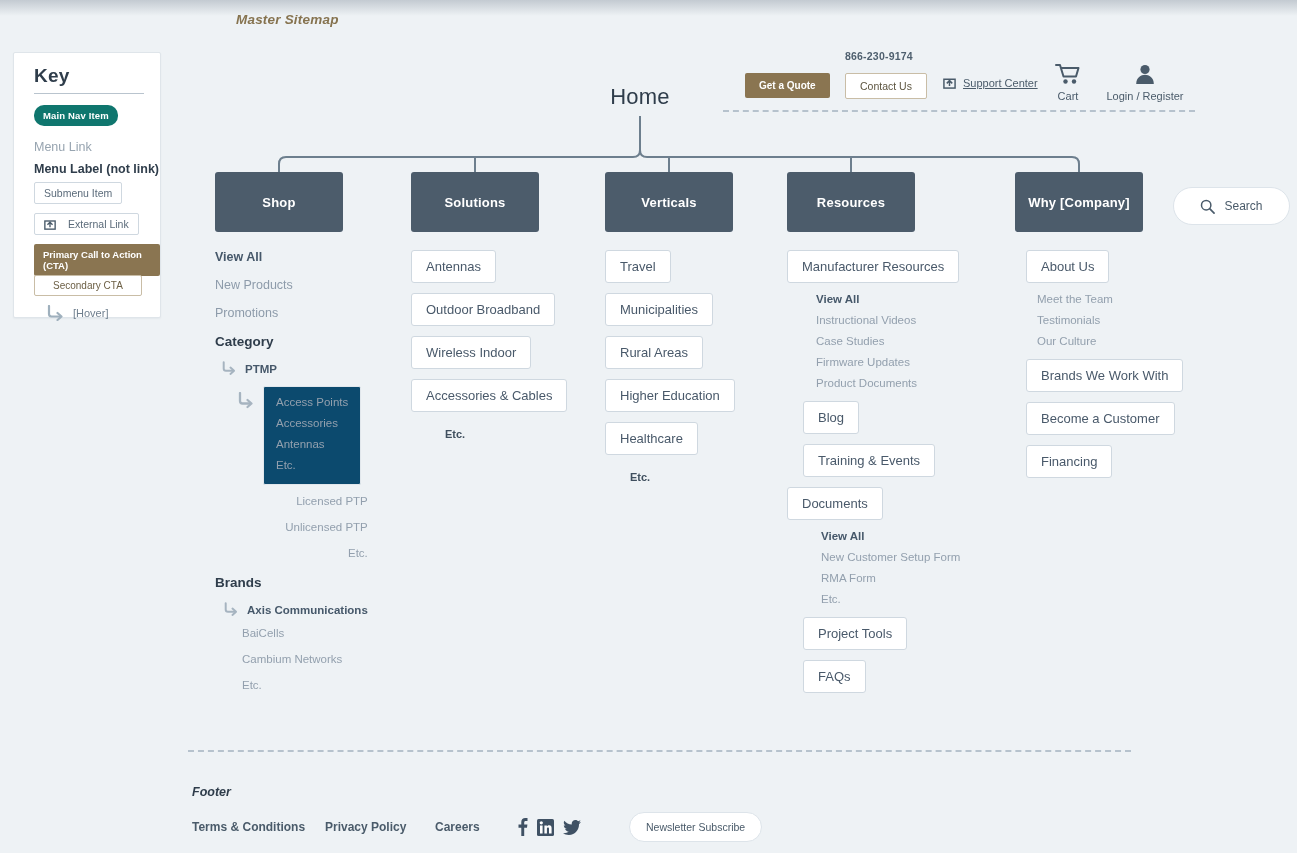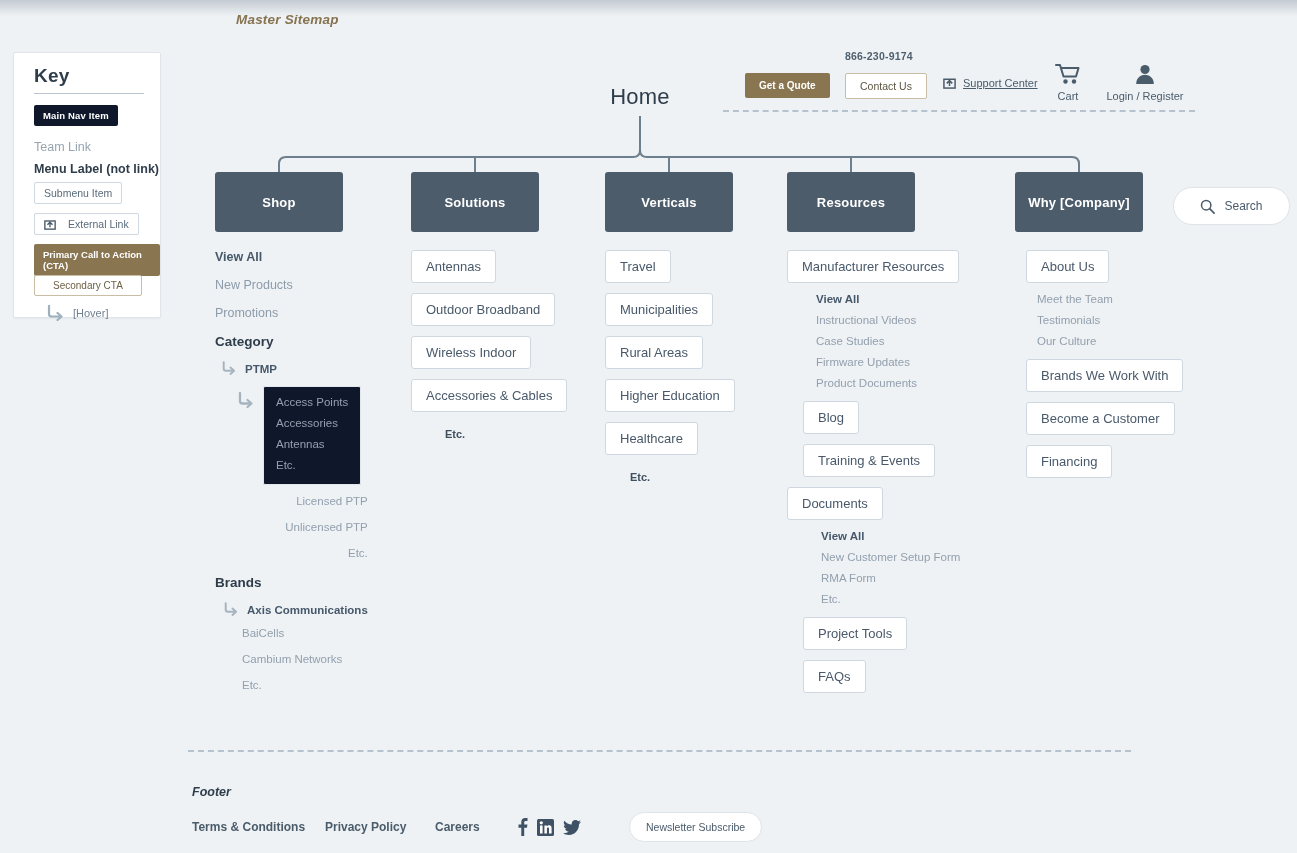--- a/index.html
+++ b/index.html
@@ -34,22 +34,22 @@
   }
   #key-panel .key-title{
     position:absolute; left:20px; top:12px; font-size:19px;
     font-weight:bold; color:#2f3d4b; letter-spacing:.2px;
   }
   #key-panel .key-rule{
     position:absolute; left:20px; top:40px; width:110px; height:1px; background:#b9c4ce;
   }
   .key-row{ position:absolute; left:20px; }
   .chip-mainnav{
-    display:inline-block; background:#0f172a; color:#ffffff;
-    font-size:9.5px; font-weight:bold; padding:5px 9px; border-radius:2px;
+    display:inline-block; background:#0f766e; color:#ffffff;
+    font-size:9.5px; font-weight:bold; padding:5px 9px; border-radius:10px;
     letter-spacing:.15px;
   }
   .key-menulink{ font-size:12.5px; color:#97a4b0; }
   .key-menulabel{ font-size:12.5px; color:#2f3d4b; font-weight:bold; }
   .chip-sub{
     display:inline-block; background:#ffffff; border:1px solid #cfd8e0;
     border-radius:2px; font-size:10.5px; color:#5b6b7a; padding:4px 9px;
   }
   .chip-ext{
     display:inline-flex; align-items:center; gap:12px;
@@ -126,21 +126,21 @@
   .lnk{ display:block; font-size:12.5px; color:#8d9baa; margin-bottom:14px; }
   .lbl-bold{ display:block; font-size:13.5px; font-weight:bold; color:#2f3d4b; margin-bottom:12px; }
   .sub-lnk-bold{ display:block; font-size:11.5px; font-weight:bold; color:#46586a; margin-bottom:9px; }
   .sub-lnk{ display:block; font-size:11.5px; color:#93a0ae; margin-bottom:9px; }
   .etc-b{ font-size:11px; font-weight:bold; color:#3f4f5e; }
 
   .hov-row{ display:flex; align-items:flex-start; gap:6px; margin-bottom:10px; }
   .hov-row .txt{ font-size:11.5px; font-weight:bold; color:#46586a; padding-top:2px; }
 
   .hoverbox{
-    background:#0f172a; border:1px solid #e1e7ec; border-radius:2px;
+    background:#0c4a6e; border:1px solid #e1e7ec; border-radius:2px;
     padding:9px 12px 4px 12px;
   }
   .hoverbox .sub-lnk{ margin-bottom:9px; }
 
   
   #search-pill{
     position:absolute; left:1173px; top:187px; width:117px; height:38px;
     background:#ffffff; border:1px solid #dde4ea; border-radius:19px;
     display:flex; align-items:center; justify-content:center; gap:9px;
   }
@@ -175,21 +175,21 @@
 
 <div id="key-panel">
   <div class="key-title">Key</div>
   <div class="key-rule"></div>
 
   <div class="key-row" style="top:52px;">
     <span class="chip-mainnav">Main Nav Item</span>
   </div>
 
   <div class="key-row" style="top:84px;">
-    <span class="key-menulink">Team Link</span>
+    <span class="key-menulink">Menu Link</span>
   </div>
 
   <div class="key-row" style="top:106px;">
     <span class="key-menulabel">Menu Label (not link)</span>
   </div>
 
   <div class="key-row" style="top:129px;">
     <span class="chip-sub">Submenu Item</span>
   </div>
 

